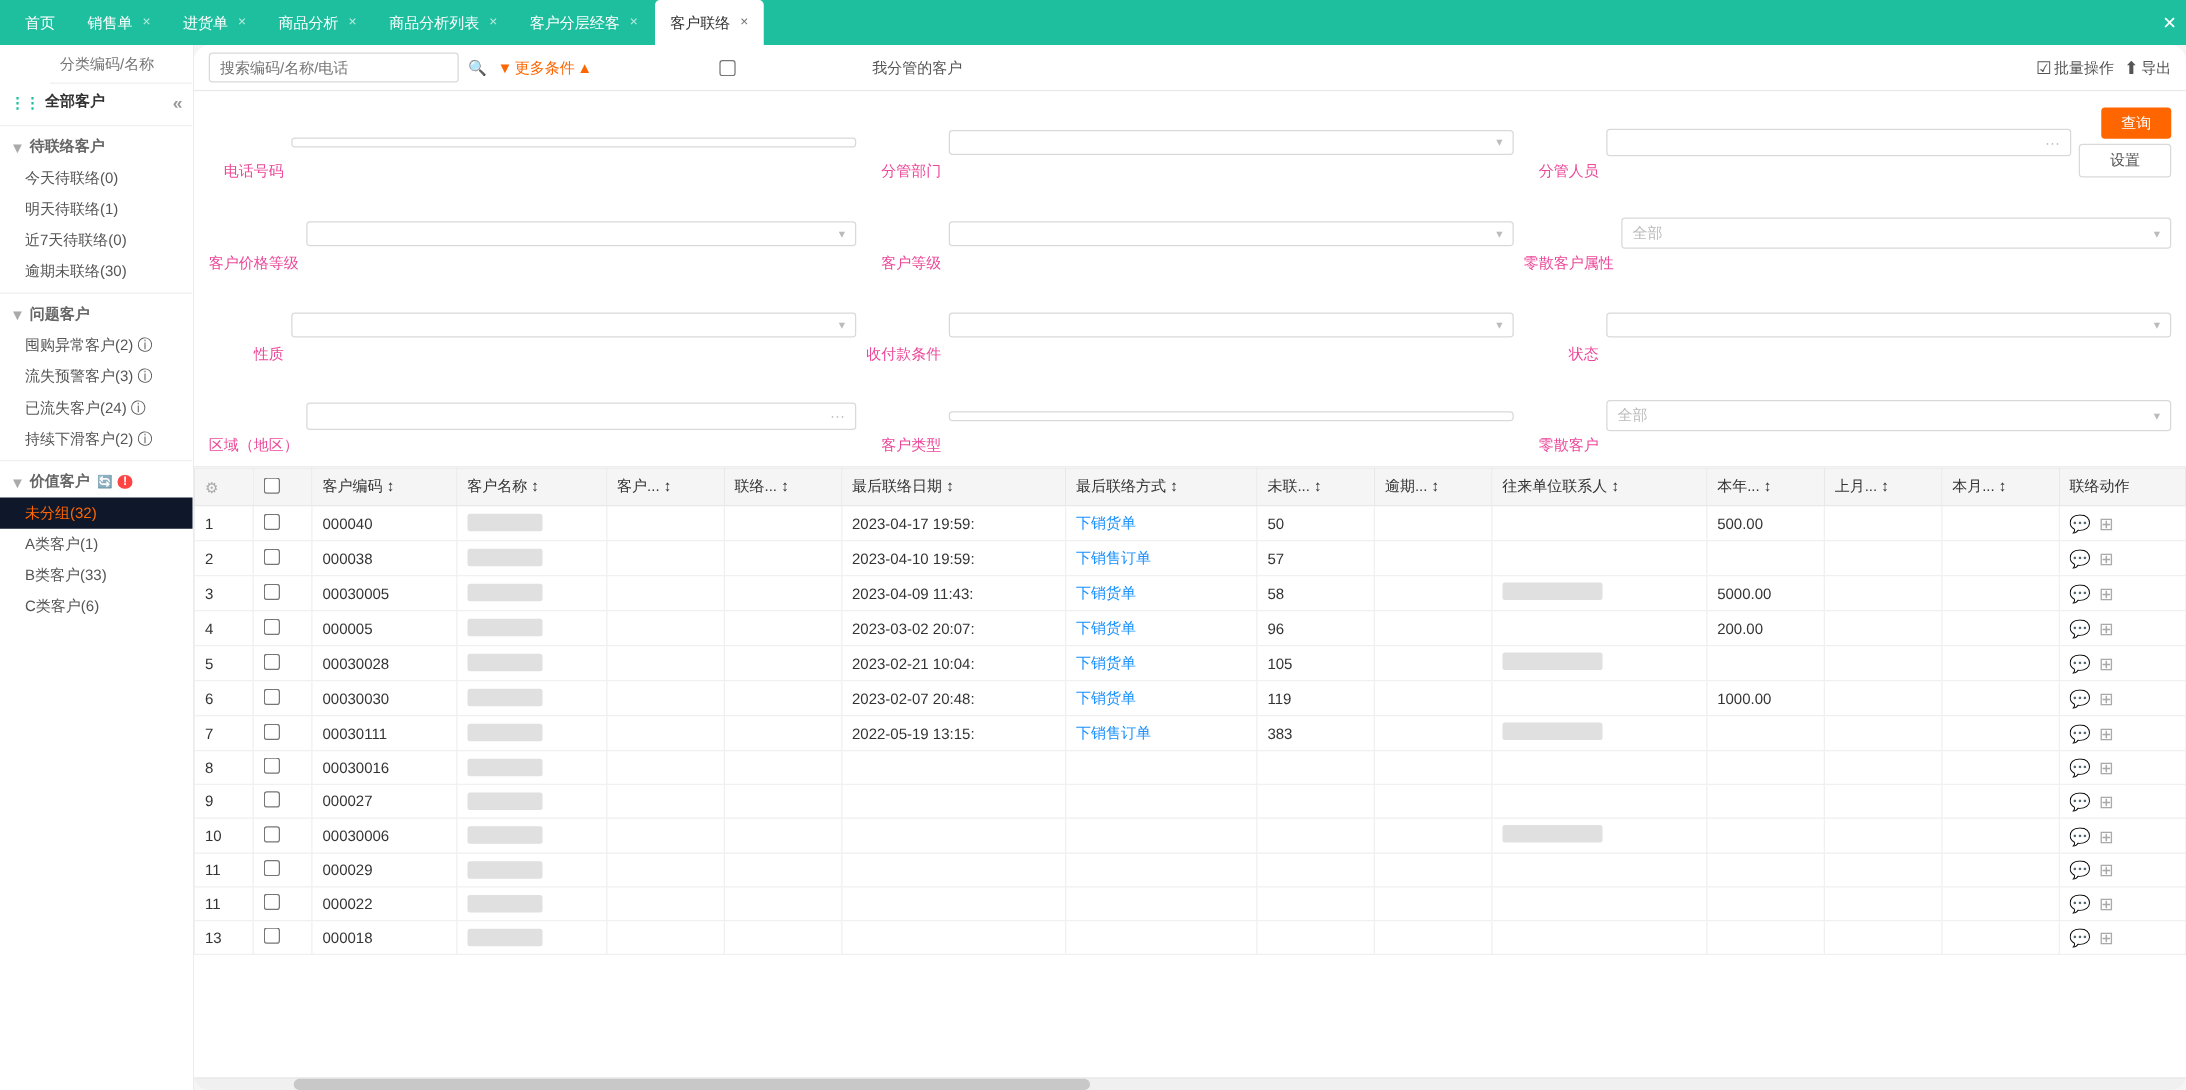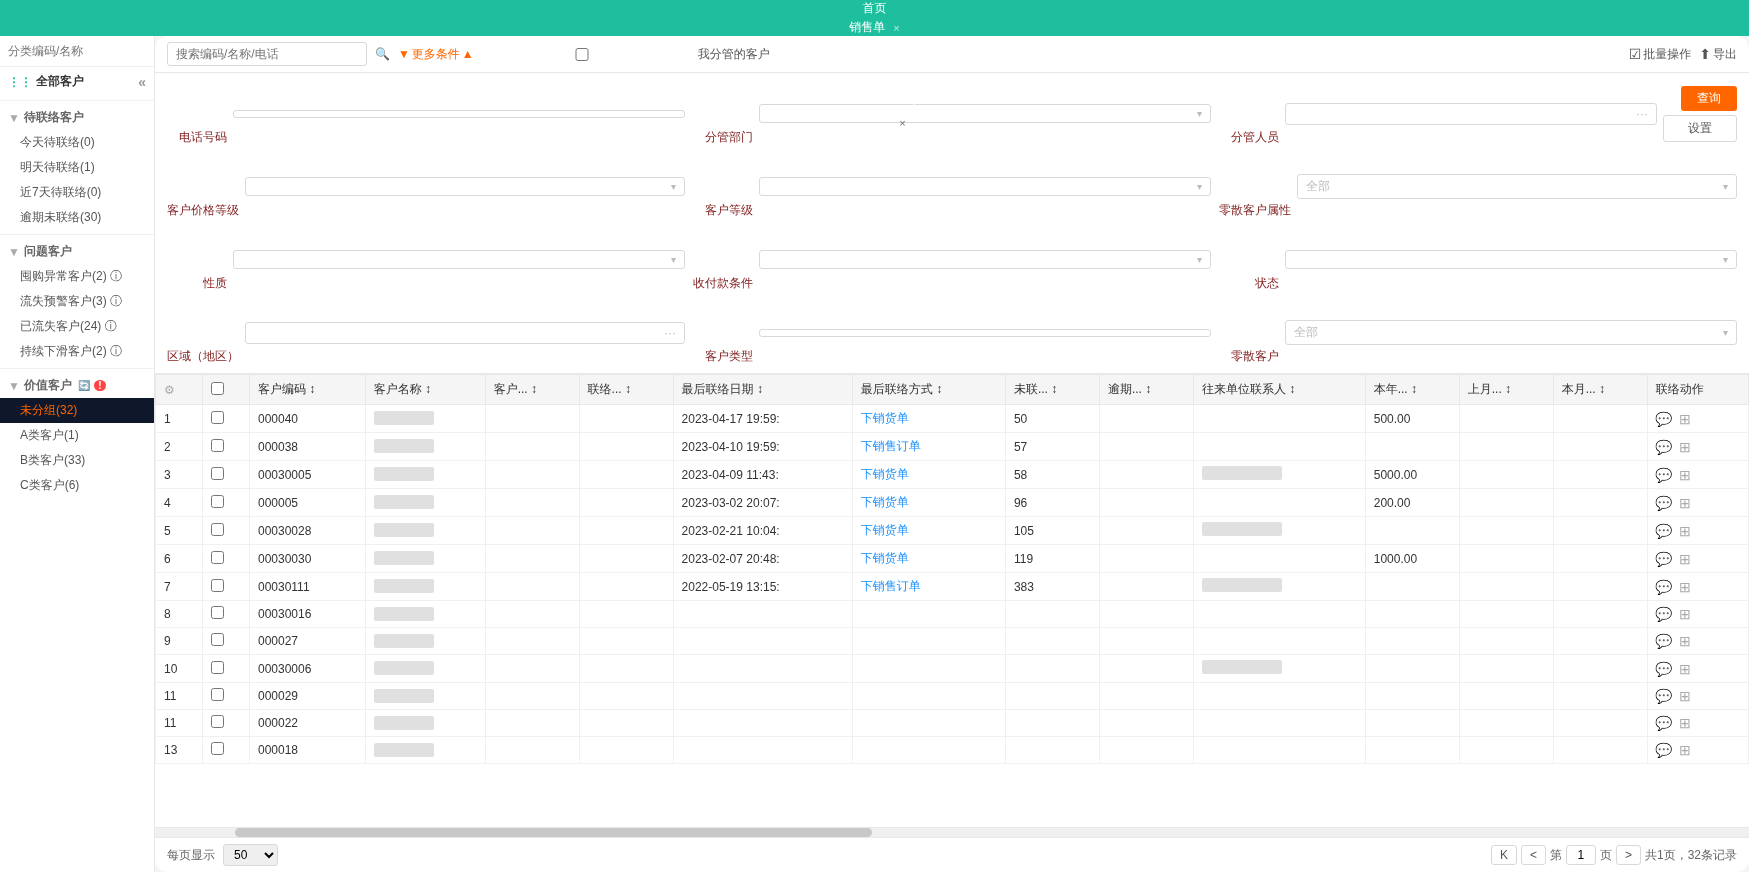--- a/index.html
+++ b/index.html
@@ -7,21 +7,20 @@
 
     
     .top-nav {
       display: flex;
       align-items: center;
       background: #1dbf9e;
       height: 36px;
       padding: 0 8px;
       gap: 2px;
       color: white;
-      flex-direction: column;
     }
     .nav-tab {
       display: flex;
       align-items: center;
       padding: 0 12px;
       height: 100%;
       color: white;
       cursor: pointer;
       white-space: nowrap;
       font-size: 13px;
@@ -63,20 +62,21 @@
       overflow-y: auto;
       display: flex;
       flex-direction: column;
     }
     .sidebar-search {
       display: flex;
       align-items: center;
       padding: 8px;
       border-bottom: 1px solid #f0f0f0;
       gap: 4px;
+      margin-left: 40px;
     }
     .sidebar-search input {
       border: none;
       outline: none;
       font-size: 12px;
       color: #999;
       flex: 1;
     }
     .sidebar-group-header {
       display: flex;
@@ -174,21 +174,21 @@
       display: grid;
       grid-template-columns: repeat(3, 1fr);
       gap: 8px;
     }
     .filter-row {
       display: flex;
       align-items: center;
       gap: 6px;
     }
     .filter-label {
-      color: #7f1d1d;
+      color: #ec4899;
       white-space: nowrap;
       min-width: 60px;
       text-align: right;
       margin-top: 48px;
     }
     .filter-input-wrap {
       flex: 1;
       border: 1px solid #d9d9d9;
       border-radius: 3px;
       padding: 3px 8px;
@@ -850,31 +850,15 @@
               </td>
             </tr>
           </tbody>
       </table>
     </div>
 
     <div class="h-scroll">
       <div class="h-scroll-thumb"></div>
     </div>
 
-    <div class="table-footer">
-      <span class="footer-label">每页显示</span>
-      <select class="footer-select">
-        <option>50</option>
-        <option>100</option>
-      </select>
-      <div class="pagination-nav">
-        <button class="page-btn">K</button>
-        <button class="page-btn">&lt;</button>
-        <span class="footer-label">第</span>
-        <input class="page-input" type="text" value="1" style="">
-        <span class="footer-label">页</span>
-        <button class="page-btn">&gt;</button>
-        <span class="total-info">共1页，32条记录</span>
-      </div>
-    </div>
 
   </div>
 </div>
 
 </body></html>

